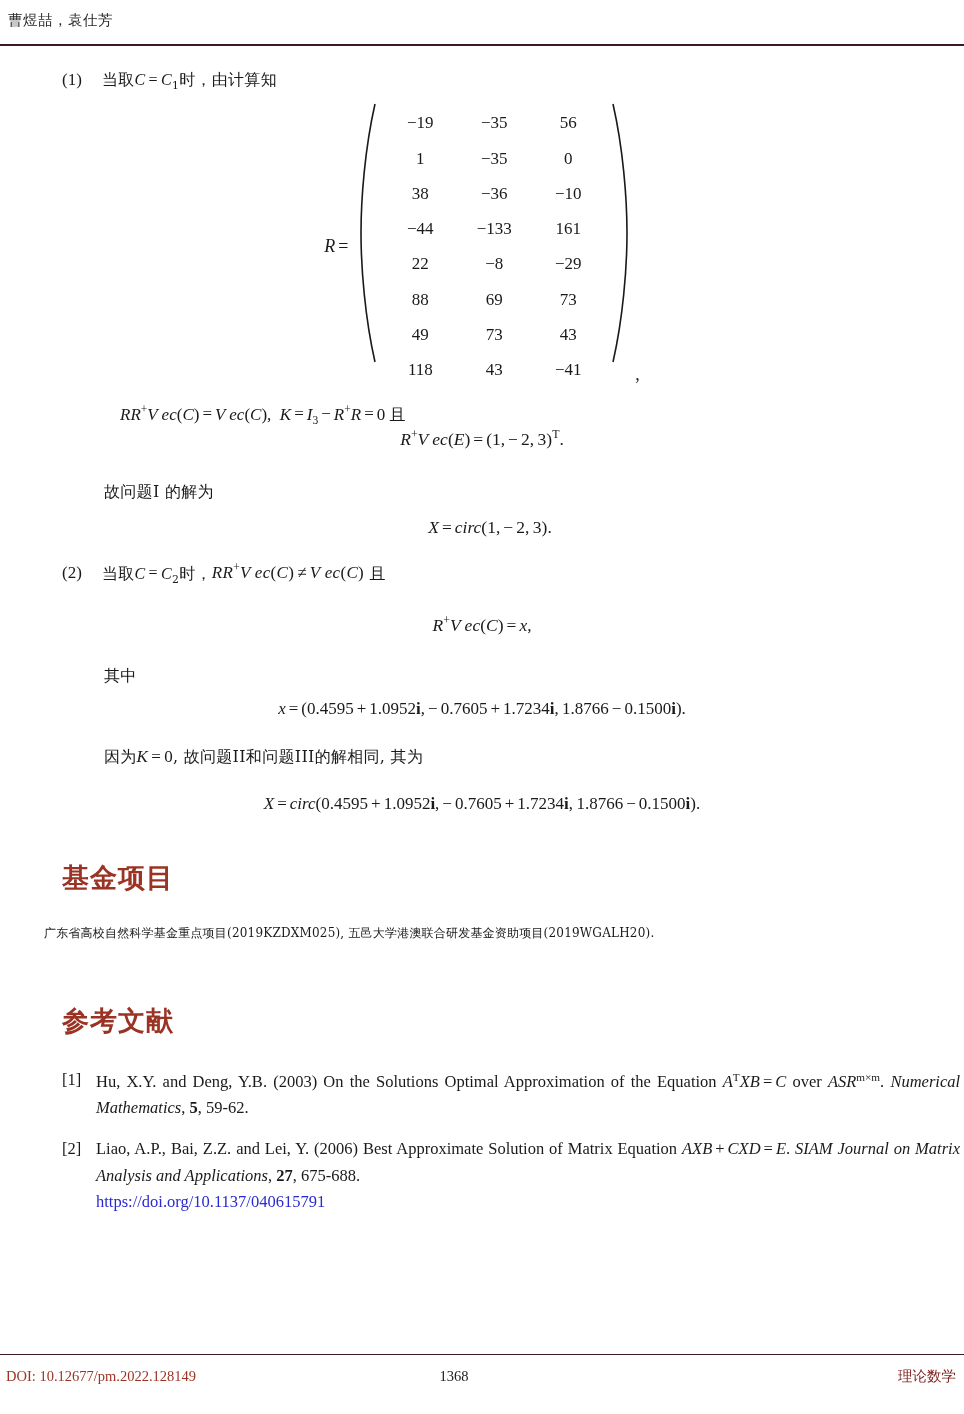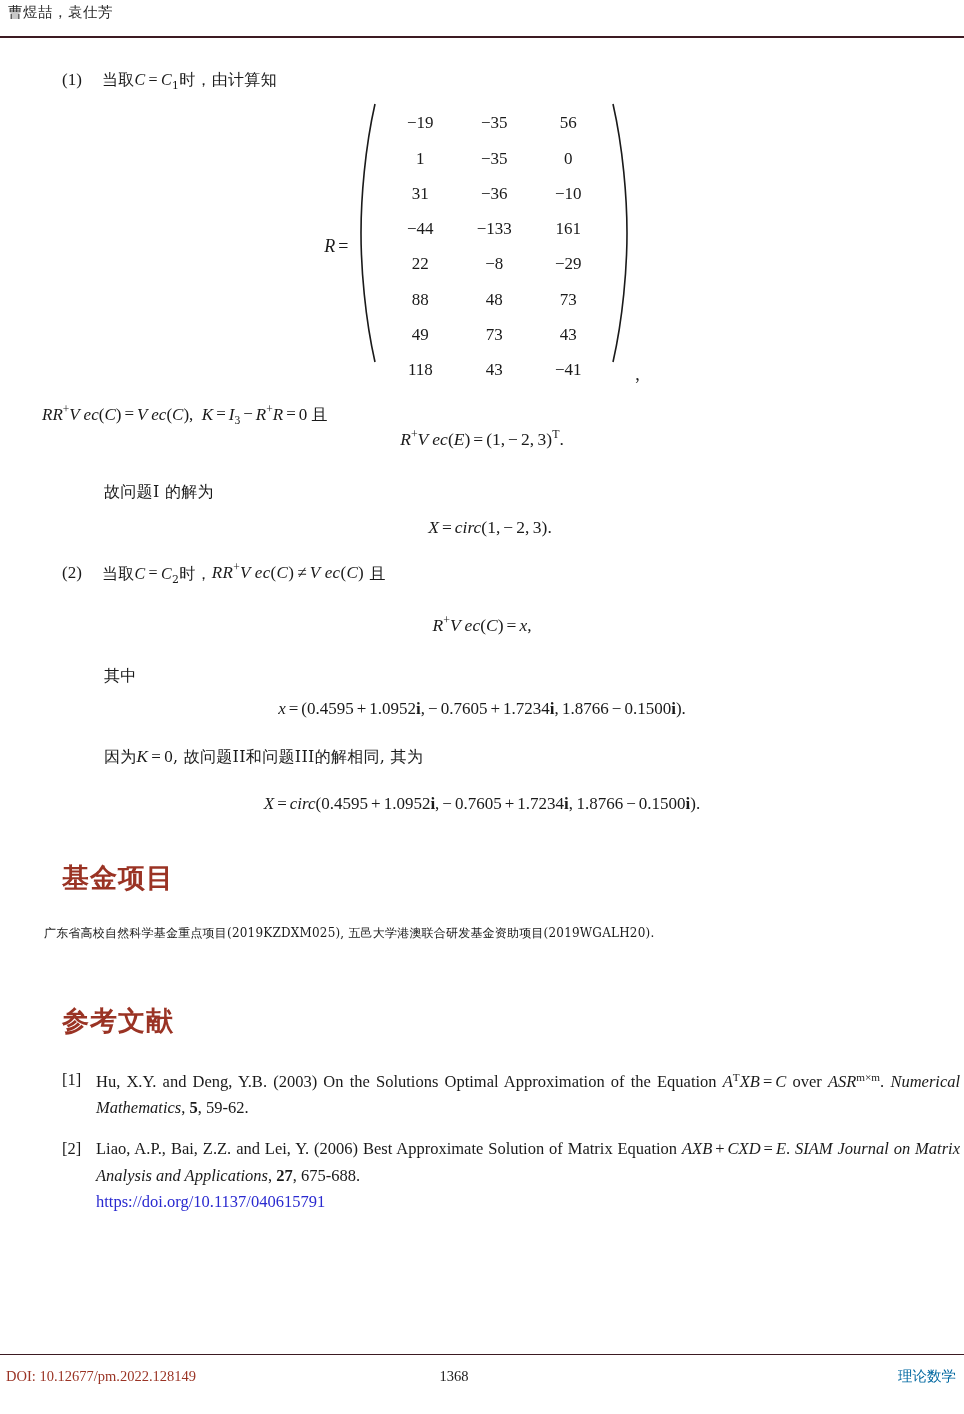--- a/index.html
+++ b/index.html
@@ -20,21 +20,21 @@
     position: absolute;
     inset: 0;
     width: 964px;
     height: 1414px;
   }
 
   
   .page-header {
     position: absolute;
     left: 0;
-    top: 0;
+    top: 8px;
     width: 862px;
     height: 38px;
   }
   .header-authors {
     position: absolute;
     left: 8px;
     top: 3px;
     font-family: "DejaVu Serif", "Liberation Serif", serif;
     font-size: 14.5px;
     color: #2a2a2a;
@@ -80,21 +80,21 @@
     letter-spacing: 0.3px;
   }
 
   .para {
     padding-left: 104px;
     font-family: "DejaVu Serif", "Liberation Serif", serif;
     font-size: 16px;
     letter-spacing: 0.3px;
   }
   .para-math {
-    padding-left: 42px;
+    padding-left: 120px;
     font-family: "Liberation Serif", serif;
     font-size: 17px;
   }
 
   
   .mi { font-style: italic; font-family: "Liberation Serif", serif; }
   .mup { font-style: normal; font-family: "Liberation Serif", serif; }
   .mbi { font-weight: bold; font-style: normal; }
   sup.m, sub.m { font-size: 0.68em; font-style: normal; }
   .op { padding: 0 3px; }
@@ -223,21 +223,21 @@
     font-size: 14.5px;
     color: #1a1a1a;
     padding-left: 8px;
   }
   .footer-journal {
     position: absolute;
     right: 8px;
     top: 19px;
     font-family: "DejaVu Serif", "Liberation Serif", serif;
     font-size: 14.5px;
-    color: #0369a1;
+    color: #7f1d1d;
   }
 </style>
 </head>
 <body>
 
 <div class="page">
 
   <div class="page-header">
     <div class="header-authors">曹煜喆，袁仕芳</div>
     <div class="header-rule"></div>
@@ -263,31 +263,31 @@
           <path d="M16 2 C6 46, 2 96, 2 131 C2 166, 6 216, 16 260" fill="none" stroke="#1a1a1a" stroke-width="1.6"></path>
         </svg>
       </div>
       <div class="matrix-grid">
         <div class="matrix-cell">−19</div>
         <div class="matrix-cell">−35</div>
         <div class="matrix-cell">56</div>
         <div class="matrix-cell">1</div>
         <div class="matrix-cell">−35</div>
         <div class="matrix-cell">0</div>
-        <div class="matrix-cell">31</div>
+        <div class="matrix-cell">38</div>
         <div class="matrix-cell">−36</div>
         <div class="matrix-cell">−10</div>
         <div class="matrix-cell">−44</div>
         <div class="matrix-cell">−133</div>
         <div class="matrix-cell">161</div>
         <div class="matrix-cell">22</div>
         <div class="matrix-cell">−8</div>
         <div class="matrix-cell">−29</div>
         <div class="matrix-cell">88</div>
-        <div class="matrix-cell">48</div>
+        <div class="matrix-cell">69</div>
         <div class="matrix-cell">73</div>
         <div class="matrix-cell">49</div>
         <div class="matrix-cell">73</div>
         <div class="matrix-cell">43</div>
         <div class="matrix-cell">118</div>
         <div class="matrix-cell">43</div>
         <div class="matrix-cell">−41</div>
       </div>
       <div class="paren-right">
         <svg width="18" height="262" viewBox="0 0 18 262" aria-hidden="true">

